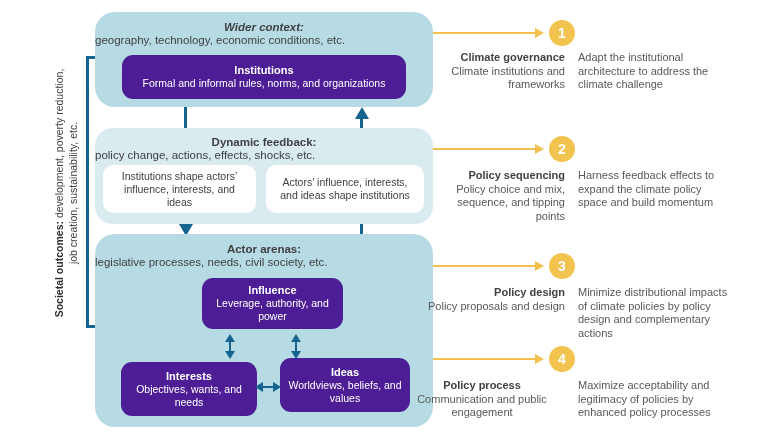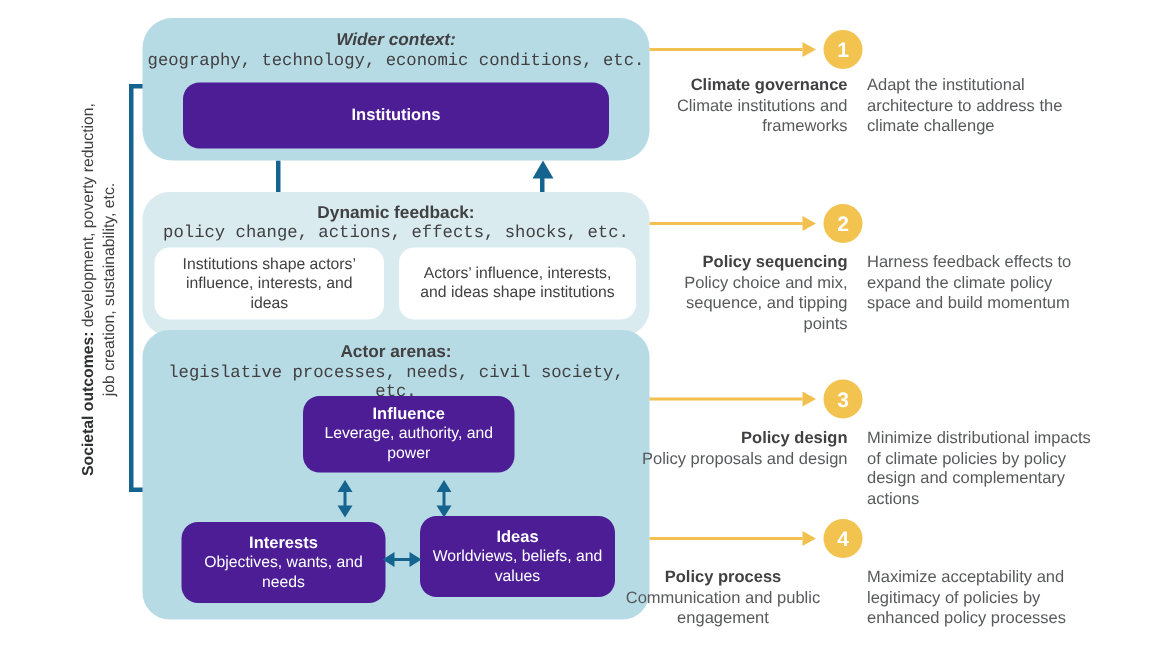--- a/index.html
+++ b/index.html
@@ -5,21 +5,21 @@
   html,body{margin:0;padding:0;}
   body{font-family:"Liberation Sans", sans-serif; background:#fff;}
   #canvas{position:relative; width:780px; height:439px; background:#fff; overflow:hidden;}
 
   
   .bigbox{position:absolute; border-radius:20px; box-sizing:border-box;}
   .bg-light{background:#b7dbe4;}
   .bg-lighter{background:#d9ebef;}
 
   .box-title{font-weight:bold; font-size:11.5px; color:#414042; text-align:center; line-height:13px;}
-  .box-sub{font-size:11.5px; color:#414042; text-align:center; line-height:13px;font-family:Liberation Mono, monospace;}
+  .box-sub{font-size:11.5px; color:#414042; line-height:13px;}
 
   
   .darkbox{position:absolute; background:#4c1d95; color:#fff; border-radius:11px; box-sizing:border-box;
            display:flex; flex-direction:column; justify-content:center; align-items:center; text-align:center;}
   .darkbox .t{font-weight:bold; font-size:11px; line-height:13px;}
   .darkbox .s{font-size:10.5px; line-height:13px;}
 
   
   .whitebox{position:absolute; background:#fff; border-radius:10px; box-sizing:border-box;
             display:flex; align-items:center; justify-content:center; text-align:center;
@@ -73,31 +73,32 @@
   <div class="vline" style="left:184px; top:107px; height:118px;"></div>
   <div class="tri-down" style="left:179px; top:224px;"></div>
   <div class="vline" style="left:360px; top:118px; height:119px;"></div>
   <div class="tri-up" style="left:355px; top:107px;"></div>
 
   <div class="bigbox bg-light" style="left:95px; top:12px; width:338px; height:95px;">
     <div class="box-title" style="margin-top:9px;font-style:italic;">Wider context:</div>
     <div class="box-sub">geography, technology, economic conditions, etc.</div>
     <div class="darkbox" style="left:27px; top:43px; width:284px; height:44px;">
       <div class="t">Institutions</div>
+      <div class="s">Formal and informal rules, norms, and organizations</div>
     </div>
   </div>
 
   <div class="bigbox bg-lighter" style="left:95px; top:128px; width:338px; height:96px; border-radius:18px;">
     <div class="box-title" style="margin-top:8px;">Dynamic feedback:</div>
     <div class="box-sub">policy change, actions, effects, shocks, etc.</div>
     <div class="whitebox" style="left:171px; top:37px; width:158px; height:48px;">Actors’ influence, interests, and ideas shape institutions</div>
     <div class="whitebox" style="left:8px; top:37px; width:153px; height:48px;">Institutions shape actors’ influence, interests, and ideas</div>
   </div>
 
-  <div class="bigbox bg-light" style="left:95px; top:220px; width:338px; height:193px;border-radius:18px;">
+  <div class="bigbox bg-light" style="left:95px; top:234px; width:338px; height:193px;">
     <div class="box-title" style="margin-top:9px;">Actor arenas:</div>
     <div class="box-sub">legislative processes, needs, civil society, etc.</div>
 
     <div class="darkbox" style="left:107px; top:44px; width:141px; height:51px;">
       <div class="t">Influence</div>
       <div class="s">Leverage, authority, and power</div>
     </div>
 
     <div class="darkbox" style="left:26px; top:128px; width:136px; height:54px;">
       <div class="t">Interests</div>

